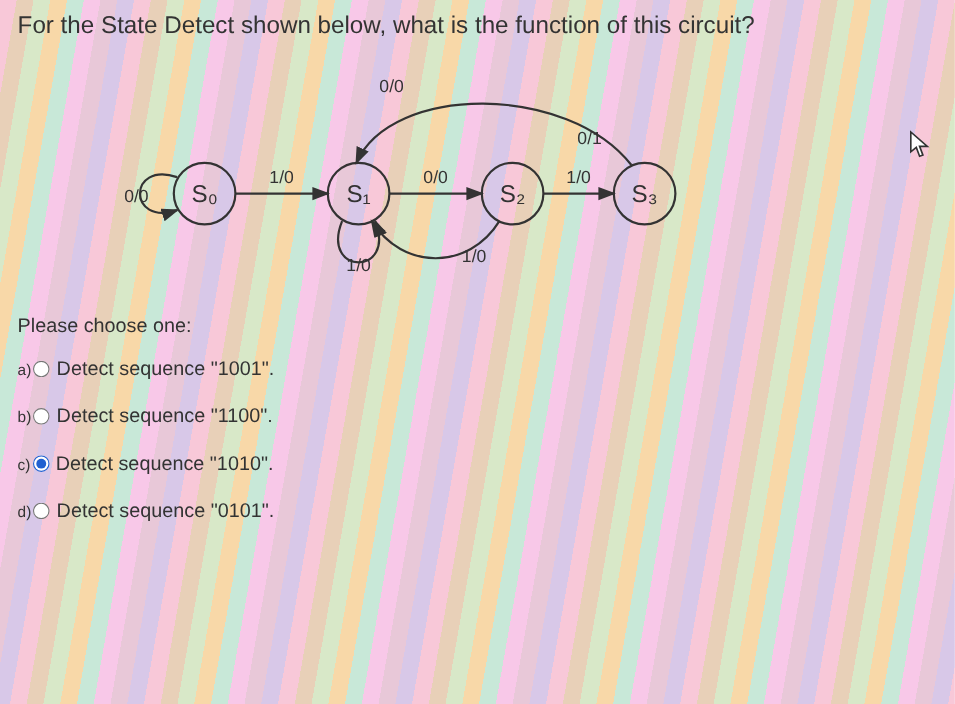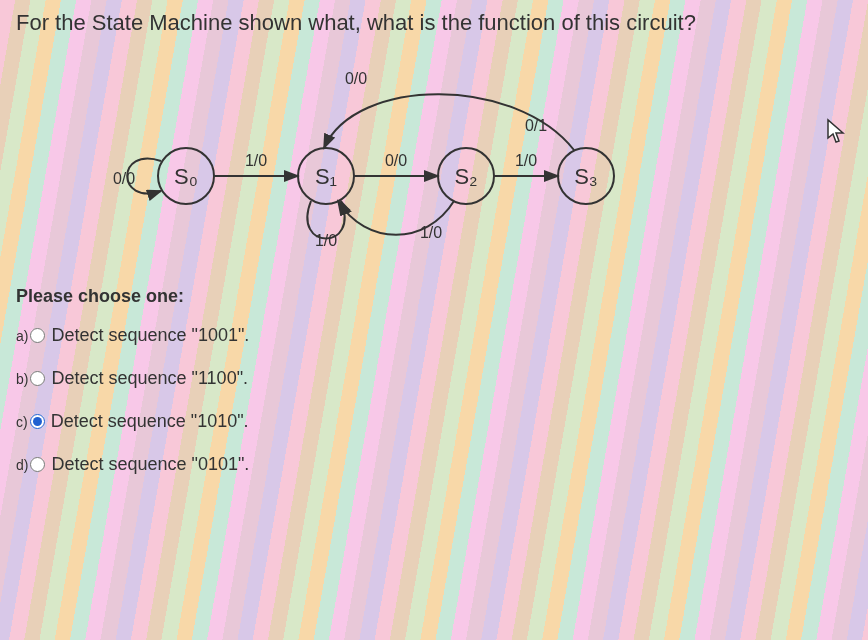--- a/index.html
+++ b/index.html
@@ -30,21 +30,21 @@
     .diagram-wrap {
       margin-left: 60px;
       margin-top: 10px;
       margin-bottom: 20px;
     }
     .prompt {
       font-size: 18px;
       color: #333;
       margin-top: 20px;
       margin-bottom: 18px;
-      font-weight: 700;
+      font-weight: 400;
     }
     .option-row {
       display: flex;
       align-items: center;
       margin-bottom: 22px;
       font-size: 18px;
       color: #333;
     }
     .opt-letter { font-size: 14px; margin-right: 2px; color: #333; }
     .radio-input { width: 15px; height: 15px; margin-right: 6px; accent-color: #2060d0; }
@@ -52,21 +52,21 @@
     .cursor-icon {
       position: absolute;
       top: 118px;
       right: 22px;
     }
     svg { display: block; }
   </style>
 </head>
 <body>
 
-<div class="question-title">For the State Machine shown what, what is the function of this circuit?</div>
+<div class="question-title">For the State Detect shown below, what is the function of this circuit?</div>
 
 <div class="diagram-wrap">
   <svg width="580" height="210" viewBox="0 0 580 210">
     <defs>
       <marker id="arrow" markerWidth="8" markerHeight="8" refX="7" refY="3" orient="auto" markerUnits="strokeWidth">
         <path d="M0,0 L0,6 L8,3 z" fill="#333"></path>
       </marker>
     </defs>
 
     <circle cx="110" cy="120" r="28" fill="none" stroke="#333" stroke-width="2"></circle>

